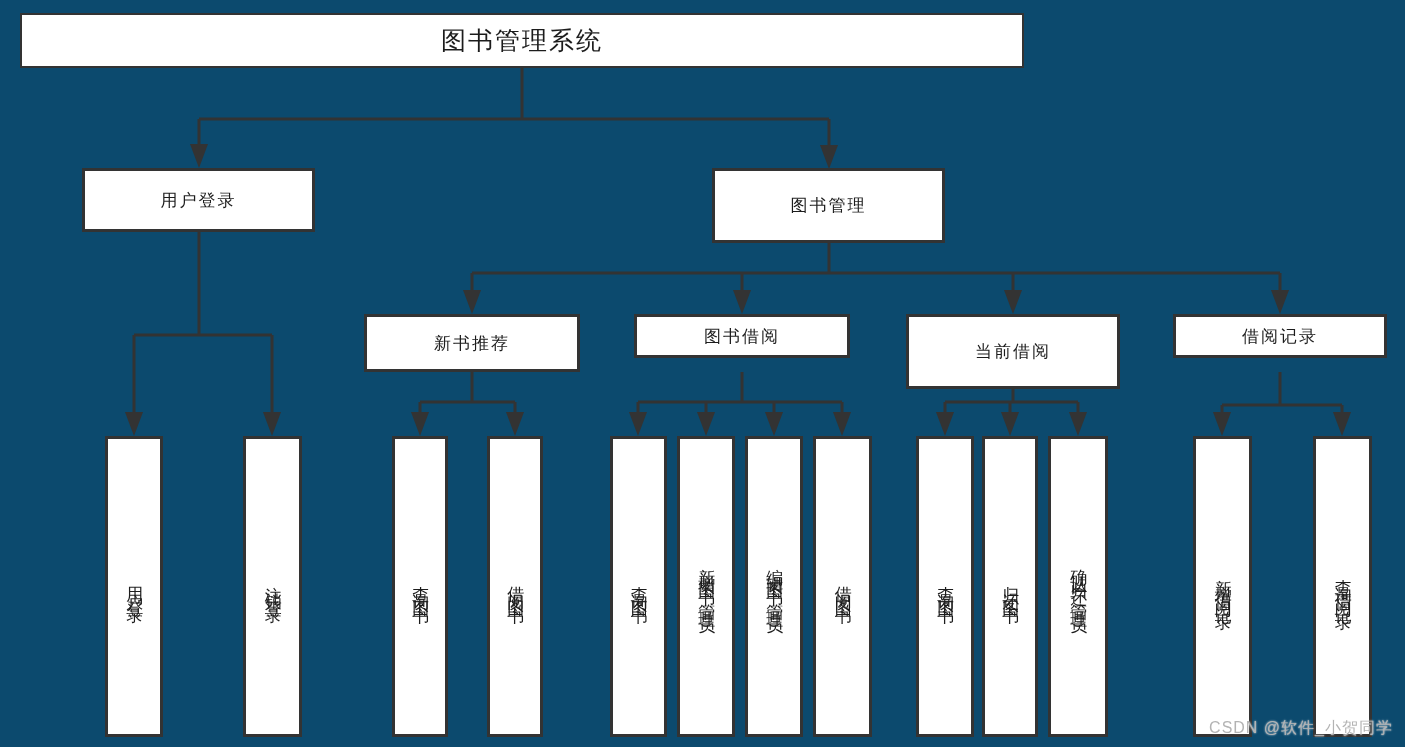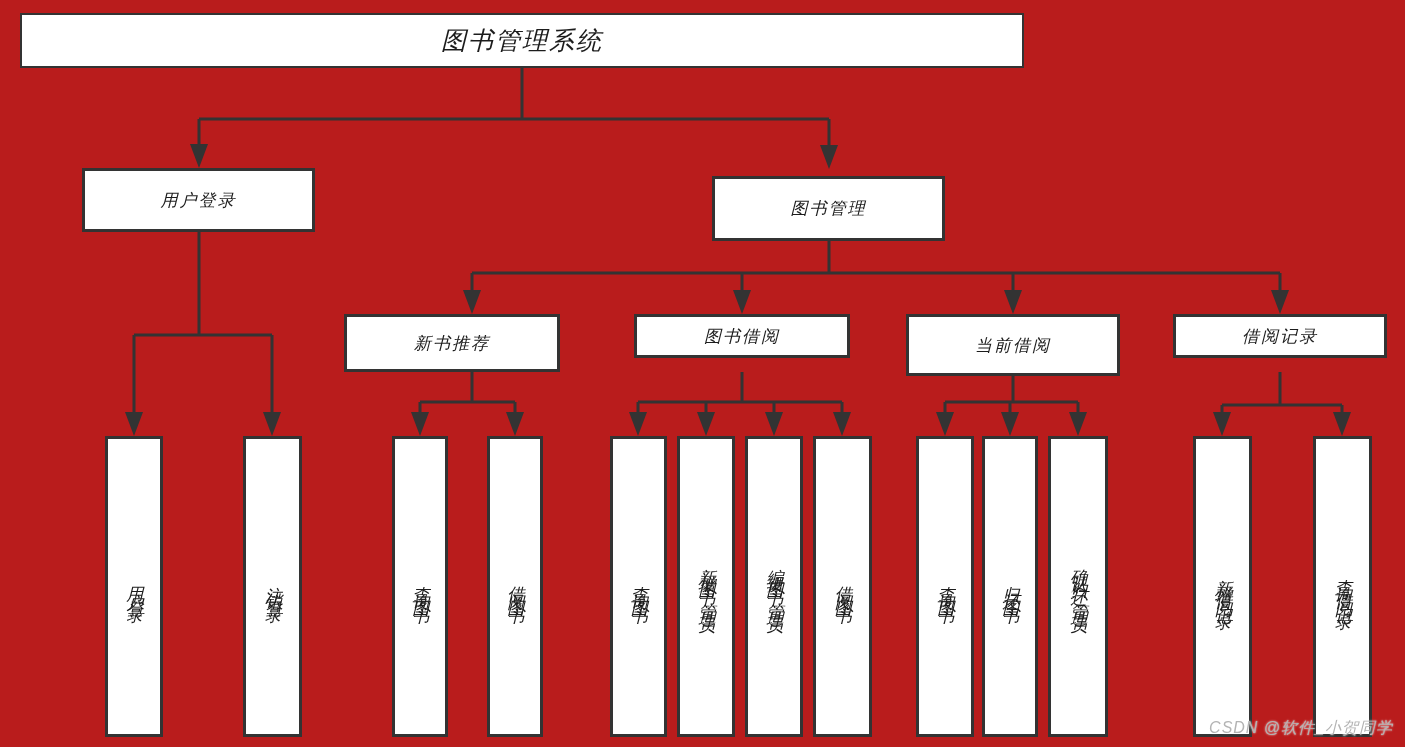--- a/index.html
+++ b/index.html
@@ -1,23 +1,22 @@
 <!DOCTYPE html>
 <html><head>
 <meta charset="utf-8">
 <style>
   html, body { margin: 0; padding: 0; background: #ffffff; }
   .canvas {
     position: relative;
     width: 1405px;
     height: 747px;
-    background: #b91c1c;
+    background: #0c4a6e;
     font-family: "Liberation Sans", sans-serif;
     overflow: hidden;
-    font-style: italic;
   }
   .wires {
     position: absolute;
     left: 0; top: 0;
     width: 1405px; height: 747px;
   }
   .node {
     position: absolute;
     box-sizing: border-box;
     background: #ffffff;
@@ -87,31 +86,31 @@
     </g>
   </svg>
 
   <div class="node root" style="left:20px; top:13px; width:1004px; height:55px;">
     <span>图书管理系统</span>
   </div>
 
   <div class="node" style="left:82px; top:168px; width:233px; height:64px;">
     <span>用户登录</span>
   </div>
-  <div class="node" style="left:712px; top:176px; width:233px; height:65px;">
+  <div class="node" style="left:712px; top:168px; width:233px; height:75px;">
     <span>图书管理</span>
   </div>
 
-  <div class="node" style="left:344px; top:314px; width:216px; height:58px;">
+  <div class="node" style="left:364px; top:314px; width:216px; height:58px;">
     <span>新书推荐</span>
   </div>
   <div class="node" style="left:634px; top:314px; width:216px; height:44px;">
     <span>图书借阅</span>
   </div>
-  <div class="node" style="left:906px; top:314px; width:214px; height:62px;">
+  <div class="node" style="left:906px; top:314px; width:214px; height:75px;">
     <span>当前借阅</span>
   </div>
   <div class="node" style="left:1173px; top:314px; width:214px; height:44px;">
     <span>借阅记录</span>
   </div>
 
   <div class="node vnode" style="left:105px; top:436px; width:58px; height:301px;">
     <span>用户登录</span>
   </div>
   <div class="node vnode" style="left:243px; top:436px; width:59px; height:301px;">

